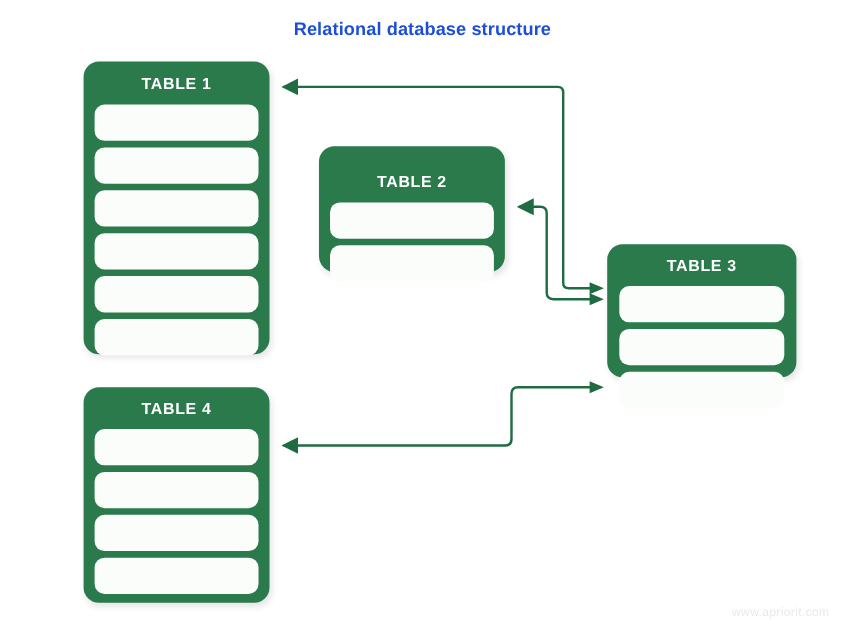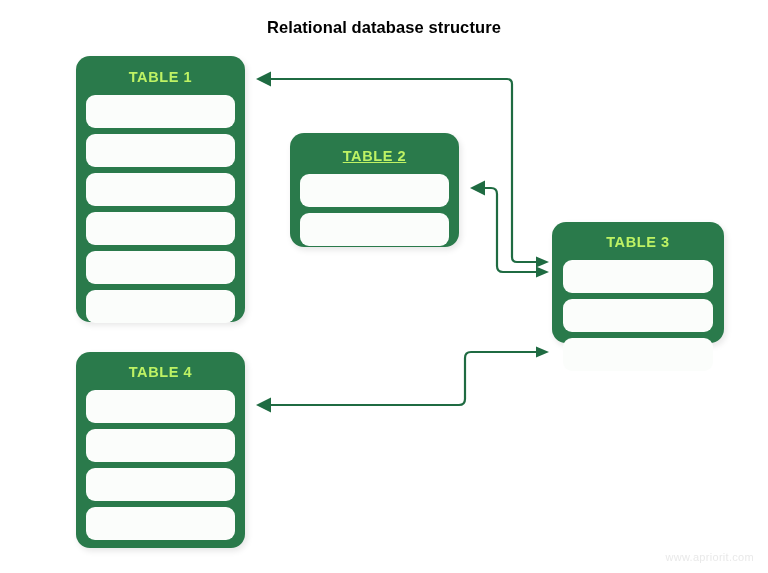--- a/index.html
+++ b/index.html
@@ -21,35 +21,35 @@
 
   
   #page-title {
     position: absolute;
     left: 0;
     top: 18px;
     width: 768px;
     text-align: center;
     font-size: 16.5px;
     font-weight: bold;
-    color: #000000;
+    color: #1d4ed8;
     letter-spacing: 0.1px;
   }
 
   
   .table-card {
     position: absolute;
     background: #2a7a4b;
     border-radius: 14px;
     box-shadow: 2px 3px 6px rgba(0,0,0,0.10);
     box-sizing: border-box;
   }
   .table-title {
     text-align: center;
-    color: #bef264;
+    color: #ffffff;
     font-weight: bold;
     font-size: 14.5px;
     letter-spacing: 0.6px;
     line-height: 1;
   }
   .row-list {
     display: flex;
     flex-direction: column;
   }
   .table-row {
@@ -59,21 +59,21 @@
   }
 
   
   #table-1 { left: 76px; top: 56px; width: 169px; height: 266px; }
   #table-1 .table-title { padding-top: 14px; }
   #table-1 .row-list { margin: 10px 10px 0 10px; gap: 6px; }
   #table-1 .table-row { height: 33px; }
 
   
   #table-2 { left: 290px; top: 133px; width: 169px; height: 114px; }
-  #table-2 .table-title { padding-top: 16px; text-decoration: underline; }
+  #table-2 .table-title { padding-top: 26px; }
   #table-2 .row-list { margin: 10px 10px 0 10px; gap: 6px; }
   #table-2 .table-row { height: 33px; }
 
   
   #table-3 { left: 552px; top: 222px; width: 172px; height: 121px; }
   #table-3 .table-title { padding-top: 13px; }
   #table-3 .row-list { margin: 10px 11px 0 11px; gap: 6px; }
   #table-3 .table-row { height: 33px; }
 
   

